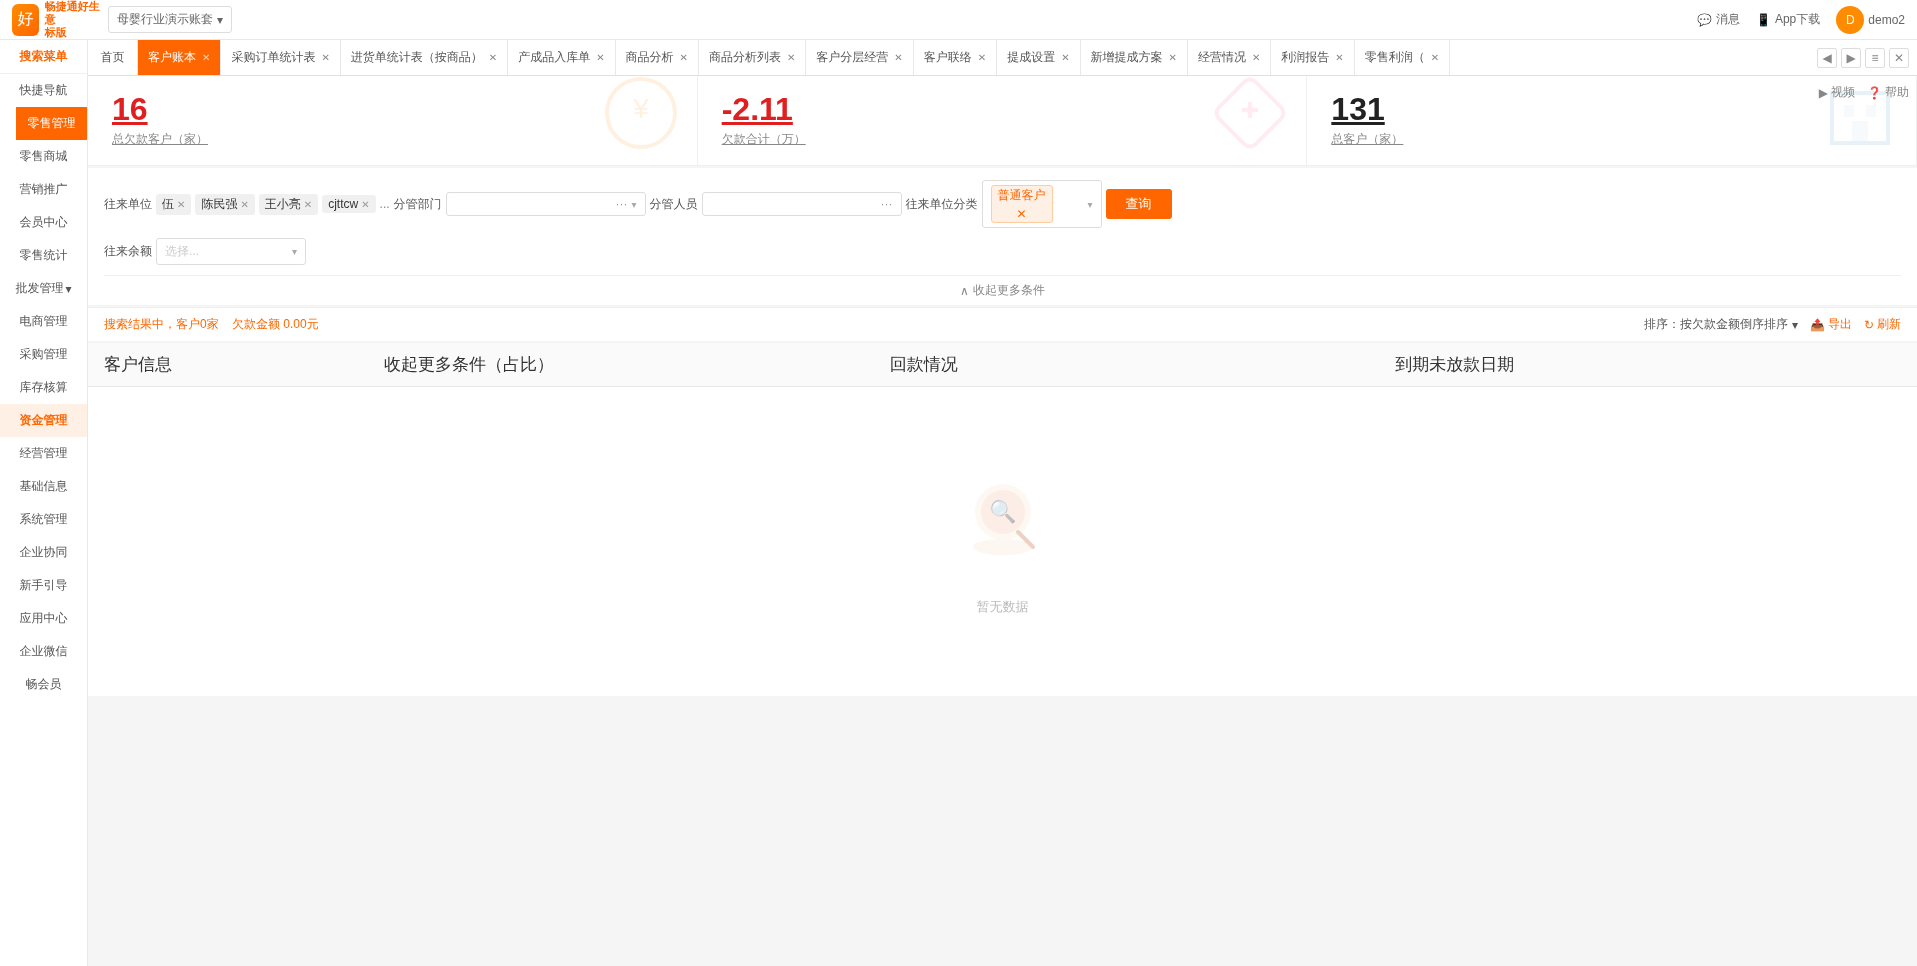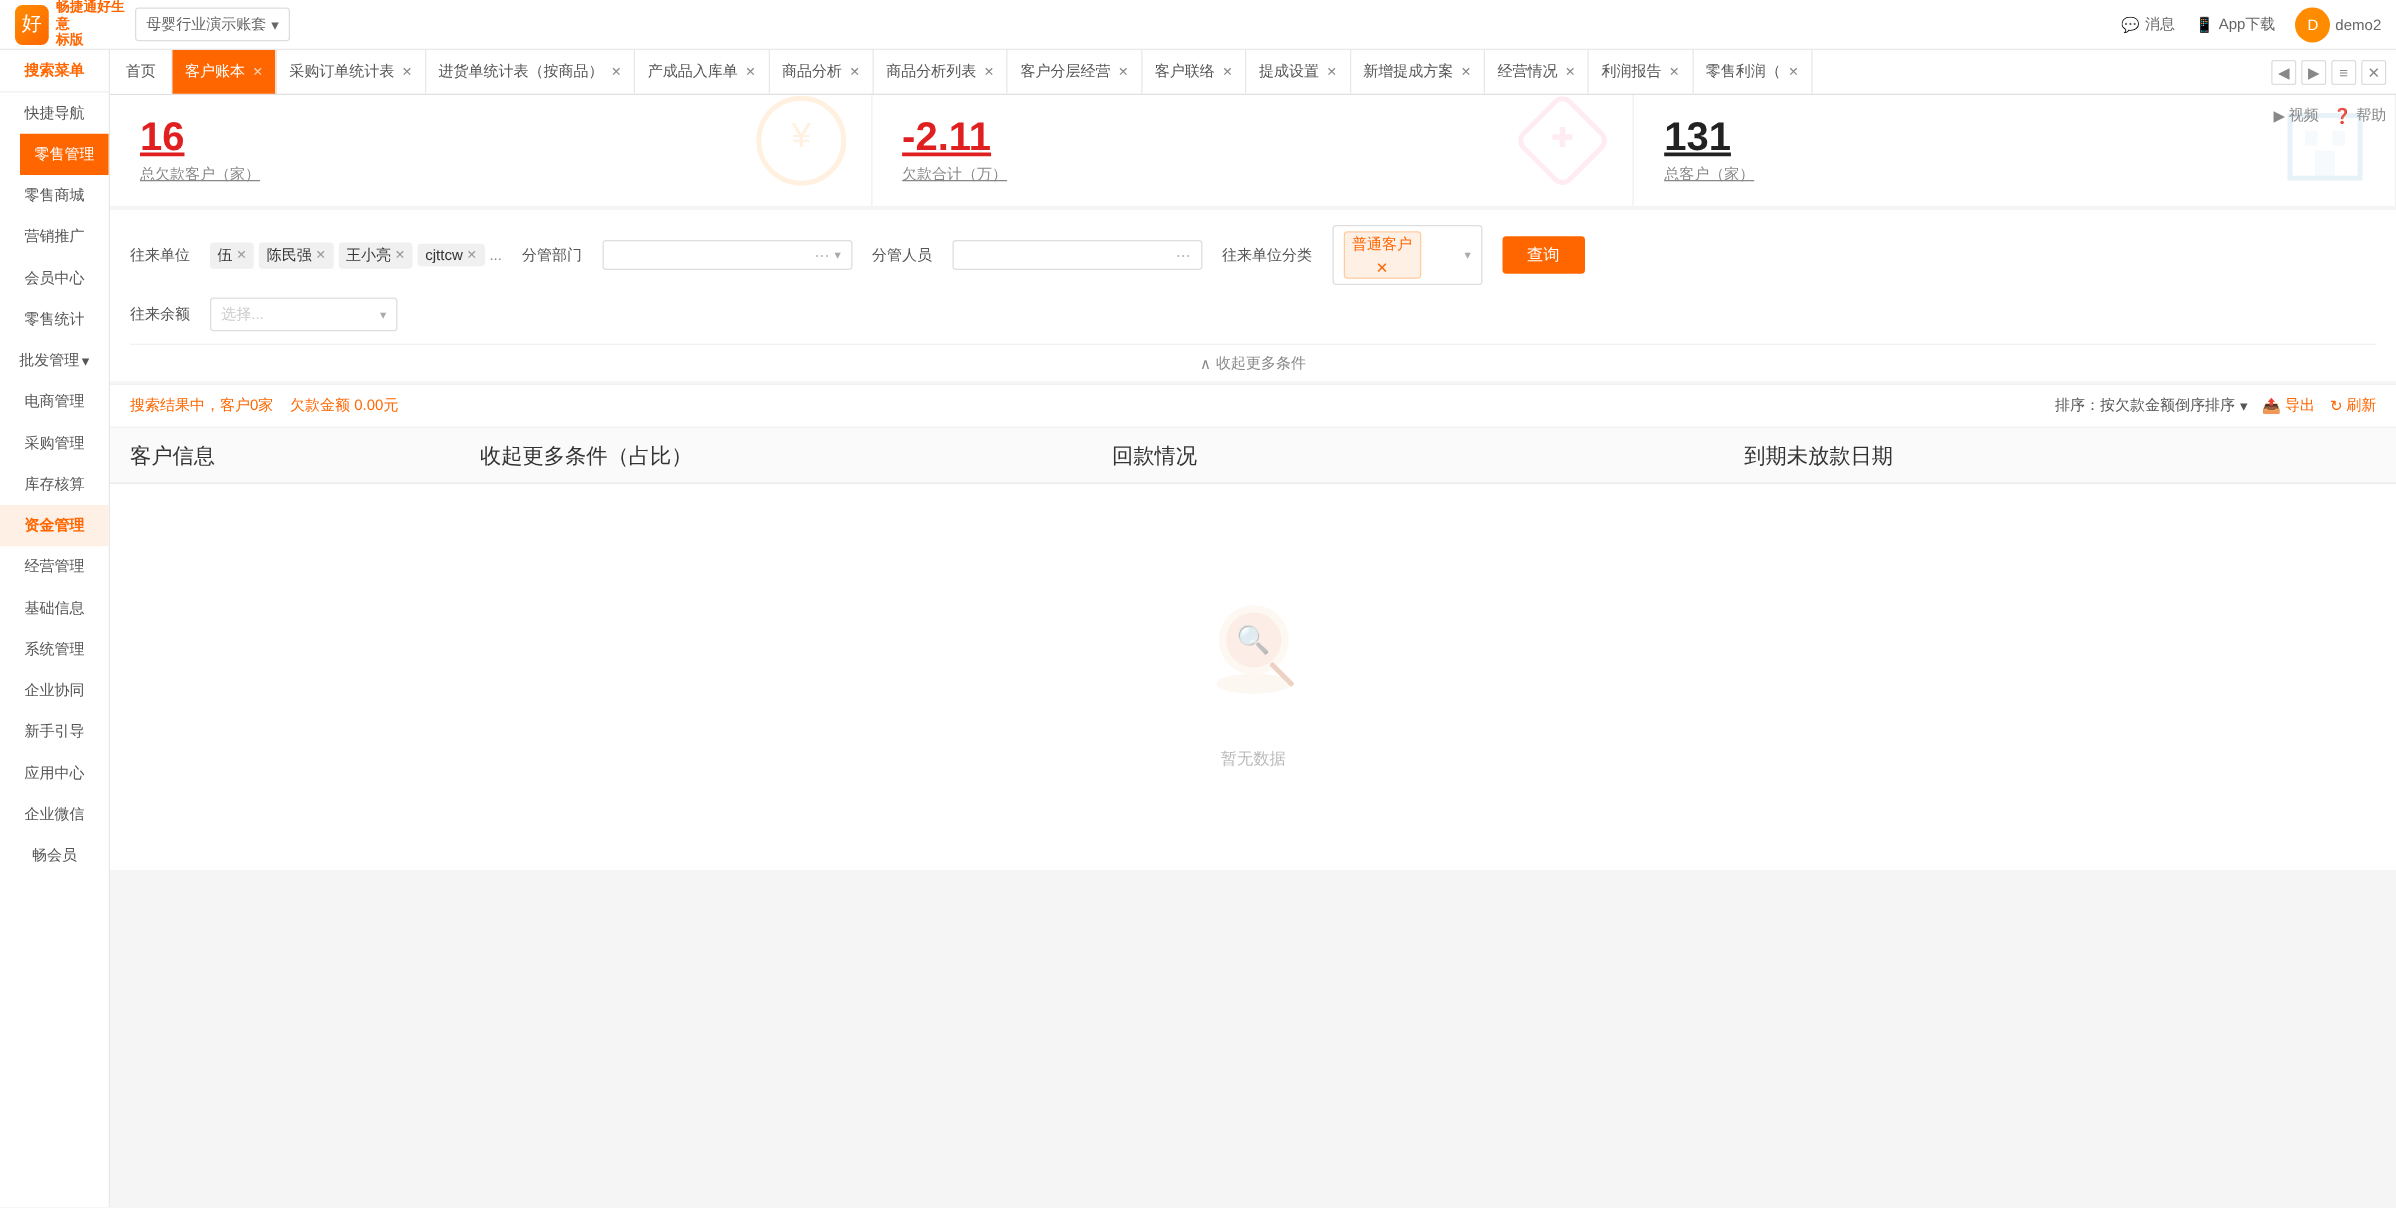--- a/index.html
+++ b/index.html
@@ -51,21 +51,21 @@
     .stat-label { font-size: 12px; color: #888; margin-top: 6px; text-decoration: underline; }
     .stat-bg-icon { position: absolute; right: 20px; top: 50%; transform: translateY(-50%); opacity: 0.15; font-size: 64px; }
     .stat-bg-icon.orange { color: #ff8c00; }
     .stat-bg-icon.pink { color: #ff6699; }
     .stat-bg-icon.blue { color: #4499cc; }
     .stats-actions { position: absolute; top: 8px; right: 8px; display: flex; align-items: center; gap: 12px; font-size: 12px; color: #888; }
     .stats-action-btn { display: flex; align-items: center; gap: 3px; cursor: pointer; }
 
     
     .filter-area { background: #fff; padding: 12px 16px 0; margin-bottom: 2px; }
-    .filter-row { display: flex; align-items: center; gap: 16px; margin-bottom: 10px; flex-wrap: wrap; }
+    .filter-row { display: flex; align-items: center; gap: 4px; margin-bottom: 10px; flex-wrap: wrap; }
     .filter-label { font-size: 12px; color: #555; white-space: nowrap; }
     .filter-tag-group { display: flex; align-items: center; gap: 4px; flex-wrap: wrap; }
     .filter-tag { display: flex; align-items: center; gap: 3px; background: #f0f0f0; border-radius: 3px; padding: 2px 6px; font-size: 12px; cursor: pointer; }
     .filter-tag-close { font-size: 10px; color: #999; cursor: pointer; }
     .filter-tag-more { color: #888; cursor: pointer; font-size: 12px; }
     .filter-select { display: flex; align-items: center; gap: 4px; border: 1px solid #ddd; border-radius: 3px; padding: 4px 8px; font-size: 12px; cursor: pointer; min-width: 120px; color: #999; }
     .filter-select-wide { min-width: 200px; }
     .filter-dropdown-arrow { color: #aaa; font-size: 10px; margin-left: auto; }
     .filter-btn-query { background: #ff6600; color: #fff; border: none; border-radius: 3px; padding: 6px 20px; font-size: 13px; cursor: pointer; }
     .filter-collapse { display: flex; align-items: center; justify-content: center; padding: 6px; font-size: 12px; color: #888; cursor: pointer; border-top: 1px solid #f0f0f0; }

